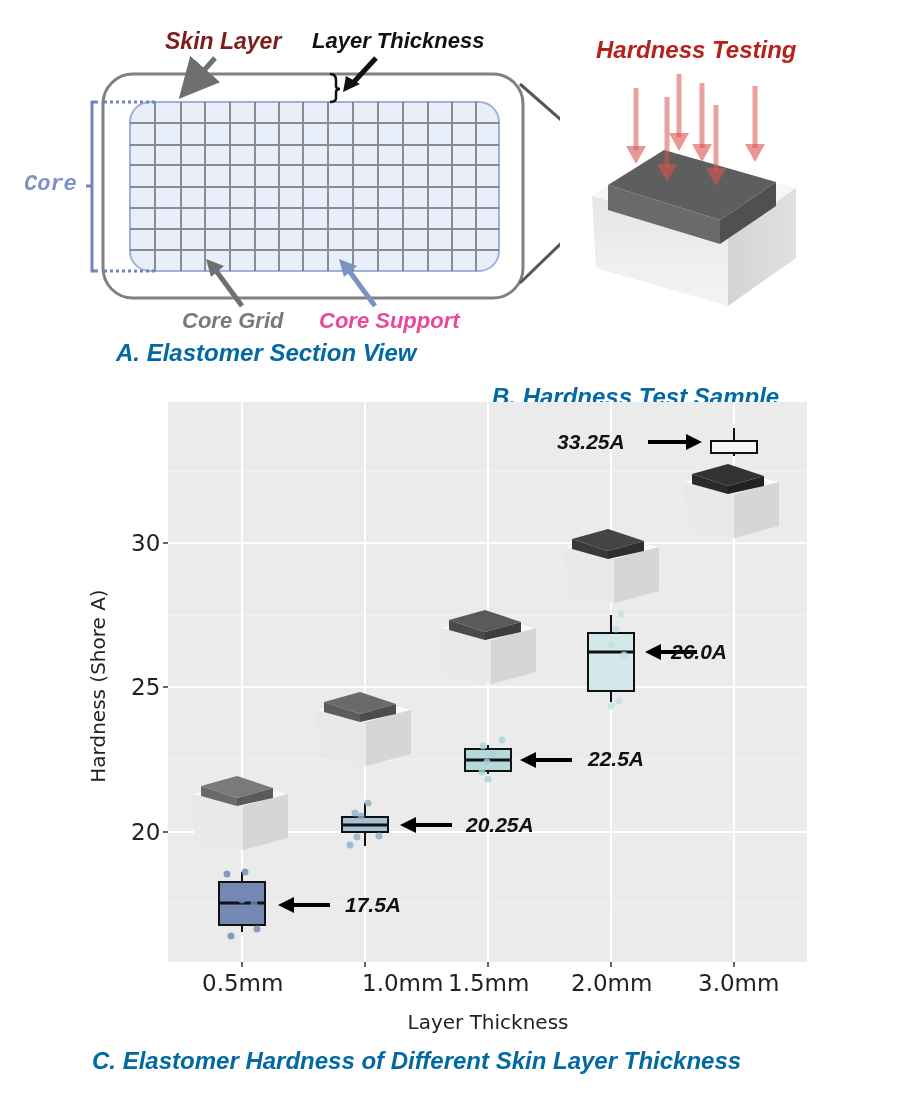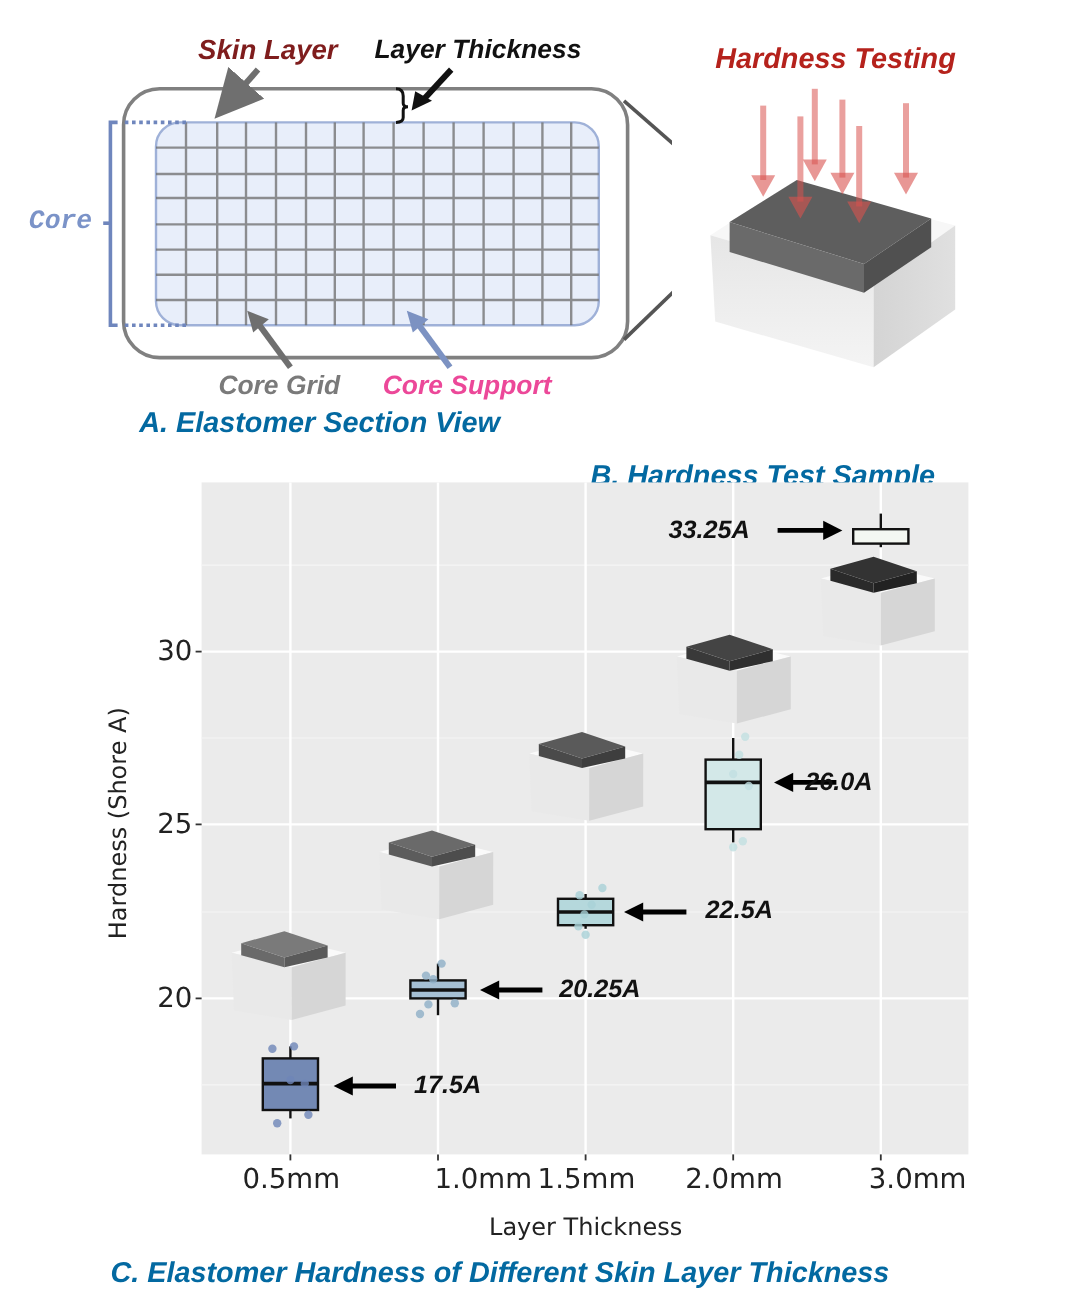--- a/index.html
+++ b/index.html
@@ -278,18 +278,18 @@
   <div class="tick" style="left:131px;top:530px;">30</div>
   <div class="tick" style="left:131px;top:674px;">25</div>
   <div class="tick" style="left:131px;top:819px;">20</div>
 
   <div class="tick" style="left:-12px;top:674px;width:220px;text-align:center;transform:rotate(-90deg);font-size:20px;">Hardness (Shore A)</div>
 
   <div class="tick" style="left:202px;top:970px;width:80px;text-align:right;">0.5mm</div>
   <div class="tick" style="left:336px;top:970px;width:80px;text-align:left;margin-left:26px;">1.0mm</div>
   <div class="tick" style="left:448px;top:970px;width:80px;text-align:center;">1.5mm</div>
   <div class="tick" style="left:571px;top:970px;width:80px;text-align:center;">2.0mm</div>
-  <div class="tick" style="left:724px;top:970px;width:80px;text-align:right;">3.0mm</div>
+  <div class="tick" style="left:698px;top:970px;width:80px;text-align:right;">3.0mm</div>
 
   <div class="tick" style="left:368px;top:1010px;width:240px;text-align:center;font-size:20px;">Layer Thickness</div>
 
   <div class="cap" style="left:92px;top:1047px;">C. Elastomer Hardness of Different Skin Layer Thickness</div>
 </div>
 
 </body></html>

